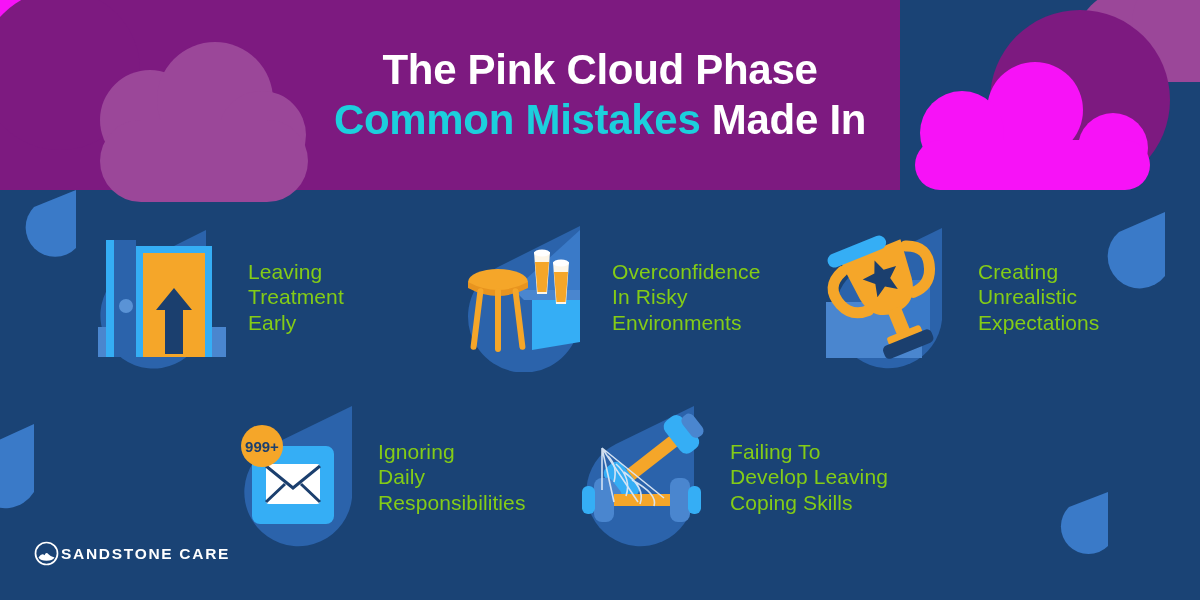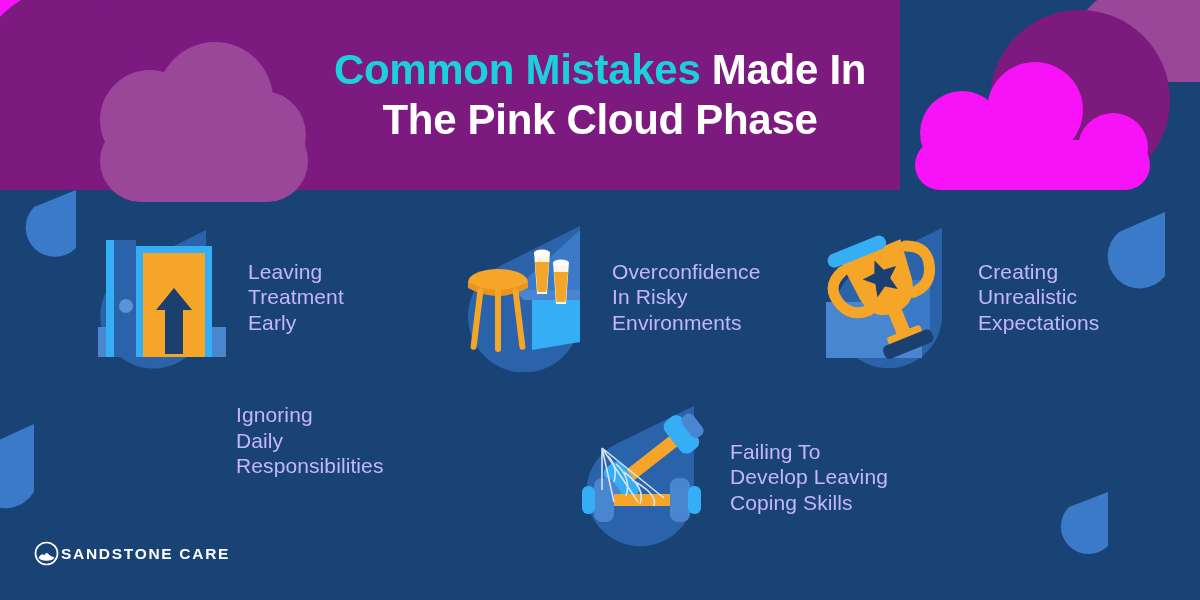--- a/index.html
+++ b/index.html
@@ -22,34 +22,34 @@
     font-size:42px; font-weight:bold; color:#ffffff;
     letter-spacing:-0.3px; line-height:1.18; white-space:nowrap;
   }
   .title-accent { color:#1ccfdd; }
 
   
   .item { position:absolute; display:flex; align-items:center; z-index:30; }
   .item-icon { position:relative; width:150px; height:150px; flex:none; }
   .item-icon svg { position:absolute; left:0; top:0; width:150px; height:150px; }
   .item-label {
-    color:#c4b5fd; font-size:21px; line-height:1.22; font-weight:400;
+    color:#84cc16; font-size:21px; line-height:1.22; font-weight:400;
     letter-spacing:.1px; white-space:pre-line;
   }
 
   #item-0 { left:88px;  top:222px; }
   #item-1 { left:452px; top:222px; }
   #item-2 { left:818px; top:222px; }
   #item-3 { left:228px; top:402px; }
   #item-4 { left:572px; top:402px; }
 
   #item-0 .item-label { margin-left:10px; }
   #item-1 .item-label { margin-left:10px; }
   #item-2 .item-label { margin-left:10px; }
-  #item-3 .item-label { margin-left:8px; }
+  #item-3 .item-label { }
   #item-4 .item-label { margin-left:8px; }
 
   
   .logo { position:absolute; left:34px; top:541px; display:flex; align-items:center; gap:2px; z-index:30; }
   .logo-text {
     color:#ffffff; font-size:15.5px; font-weight:bold; letter-spacing:1.7px;
   }
 </style>
 </head>
 <body>
@@ -94,22 +94,22 @@
       <rect x="915" y="140" width="235" height="50" rx="25"></rect>
     </g>
 
     <path fill="#3a7ac8" d="M 76 190 L 76 248 A 29 29 0 1 1 34 207 Z"></path>
     <path fill="#3a7ac8" d="M 1165 212 L 1165 276 A 32 32 0 1 1 1119 232 Z"></path>
     <path fill="#3a7ac8" d="M 34 424 L 34 492 A 34 34 0 1 1 -14 446 Z"></path>
     <path fill="#3a7ac8" d="M 1108 492 L 1108 546 A 27 27 0 1 1 1069 507 Z"></path>
   </svg>
 
   <div class="title-wrap">
+    <div class="title-line">The Pink Cloud Phase</div>
     <div class="title-line"><span class="title-accent">Common Mistakes</span><span> Made In</span></div>
-    <div class="title-line">The Pink Cloud Phase</div>
   </div>
 
   <div class="item" id="item-0">
     <div class="item-icon">
       <svg viewBox="0 0 150 150">
         <path d="M 118 8 L 118 100 A 53 53 0 1 1 42 46 Z" fill="#2b63ab"></path>
         <rect x="10" y="105" width="128" height="30" fill="#4a86cf"></rect>
         <rect x="18" y="18" width="8" height="117" fill="#35aef5"></rect>
         <rect x="26" y="18" width="22" height="117" fill="#2b63ab"></rect>
         <circle cx="38" cy="84" r="7" fill="#5a93d6"></circle>
@@ -173,20 +173,31 @@
           <rect x="26" y="14" width="62" height="14" rx="7" fill="#35aef5"></rect>
         </g>
       </svg>
     </div>
     <div class="item-label">Creating
 Unrealistic
 Expectations</div>
   </div>
 
   <div class="item" id="item-3">
+    <div class="item-icon">
+      <svg viewBox="0 0 150 150">
+        <path d="M 124 4 L 124 96 A 54 54 0 1 1 46 42 Z" fill="#2b63ab"></path>
+        <rect x="24" y="44" width="82" height="78" rx="8" fill="#35aef5"></rect>
+        <rect x="38" y="62" width="54" height="40" rx="3" fill="#ffffff"></rect>
+        <path d="M 38 64 L 65 86 L 92 64" fill="none" stroke="#1b3f6e" stroke-width="3"></path>
+        <path d="M 38 100 L 57 82 M 92 100 L 73 82" stroke="#1b3f6e" stroke-width="3" fill="none"></path>
+        <circle cx="34" cy="44" r="21" fill="#f5a629"></circle>
+        <text x="34" y="50" font-family="Liberation Sans, sans-serif" font-size="15" font-weight="bold" fill="#1b3f6e" text-anchor="middle">999+</text>
+      </svg>
+    </div>
     <div class="item-label">Ignoring
 Daily
 Responsibilities</div>
   </div>
 
   <div class="item" id="item-4">
     <div class="item-icon">
       <svg viewBox="0 0 150 150">
         <path d="M 122 4 L 122 96 A 54 54 0 1 1 44 42 Z" fill="#2b63ab"></path>
 

